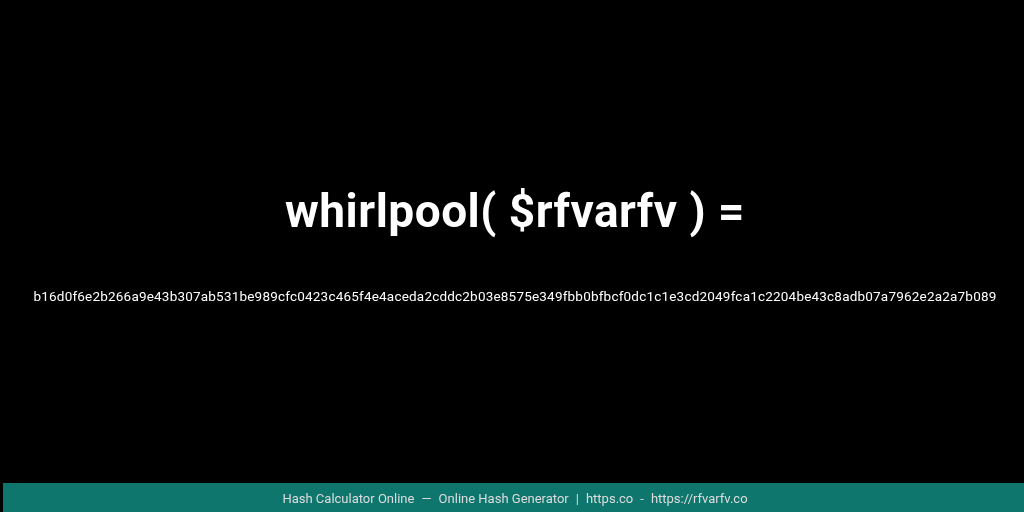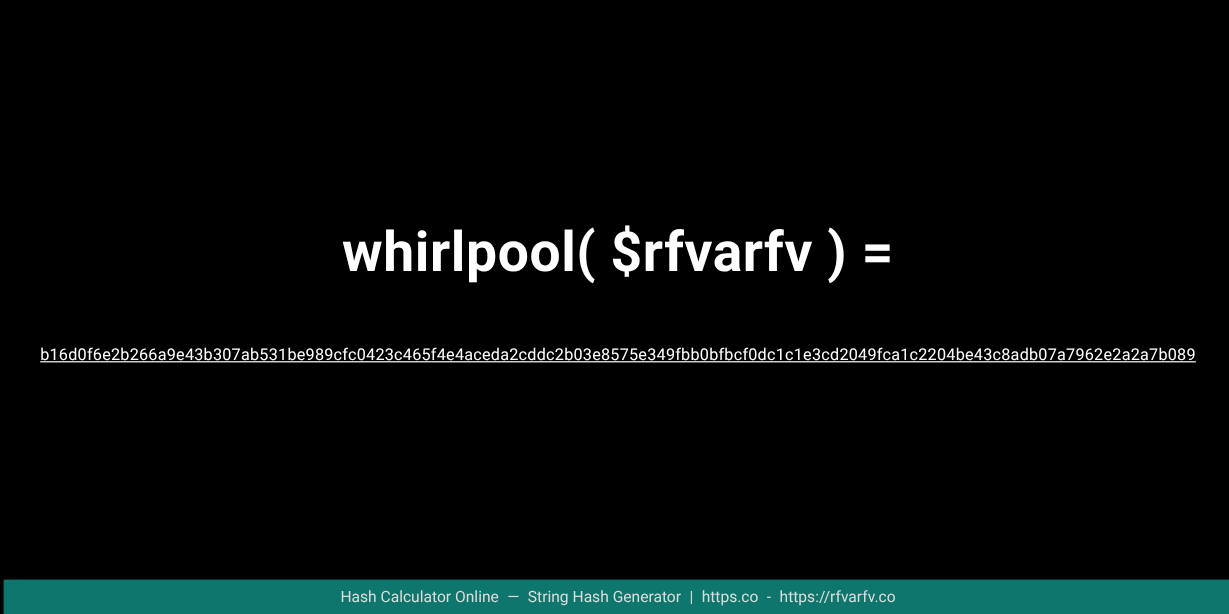--- a/index.html
+++ b/index.html
@@ -33,21 +33,20 @@
       font-weight: 700;
       letter-spacing: 0.5px;
       text-align: center;
     }
     .hash-value {
       font-size: 13.5px;
       font-weight: 400;
       letter-spacing: 0.2px;
       text-align: center;
       white-space: nowrap;
-      text-decoration: underline;
     }
     .footer {
       position: absolute;
       bottom: 0;
       left: 0;
       width: 100%;
       height: 30px;
       background-color: #0f766e;
       display: flex;
       align-items: center;
@@ -63,18 +62,18 @@
 <body>
 
 <div class="main-content">
   <div class="title">whirlpool( $rfvarfv ) =</div>
   <div class="hash-value">b16d0f6e2b266a9e43b307ab531be989cfc0423c465f4e4aceda2cddc2b03e8575e349fbb0bfbcf0dc1c1e3cd2049fca1c2204be43c8adb07a7962e2a2a7b089</div>
 </div>
 
 <div class="footer">
   <span>Hash Calculator Online</span>
   <span class="footer-sep">—</span>
-  <span>String Hash Generator</span>
+  <span>Online Hash Generator</span>
   <span class="footer-sep">|</span>
   <span>https.co</span>
   <span class="footer-sep">-</span>
   <span>https://rfvarfv.co</span>
 </div>
 
 </body></html>

